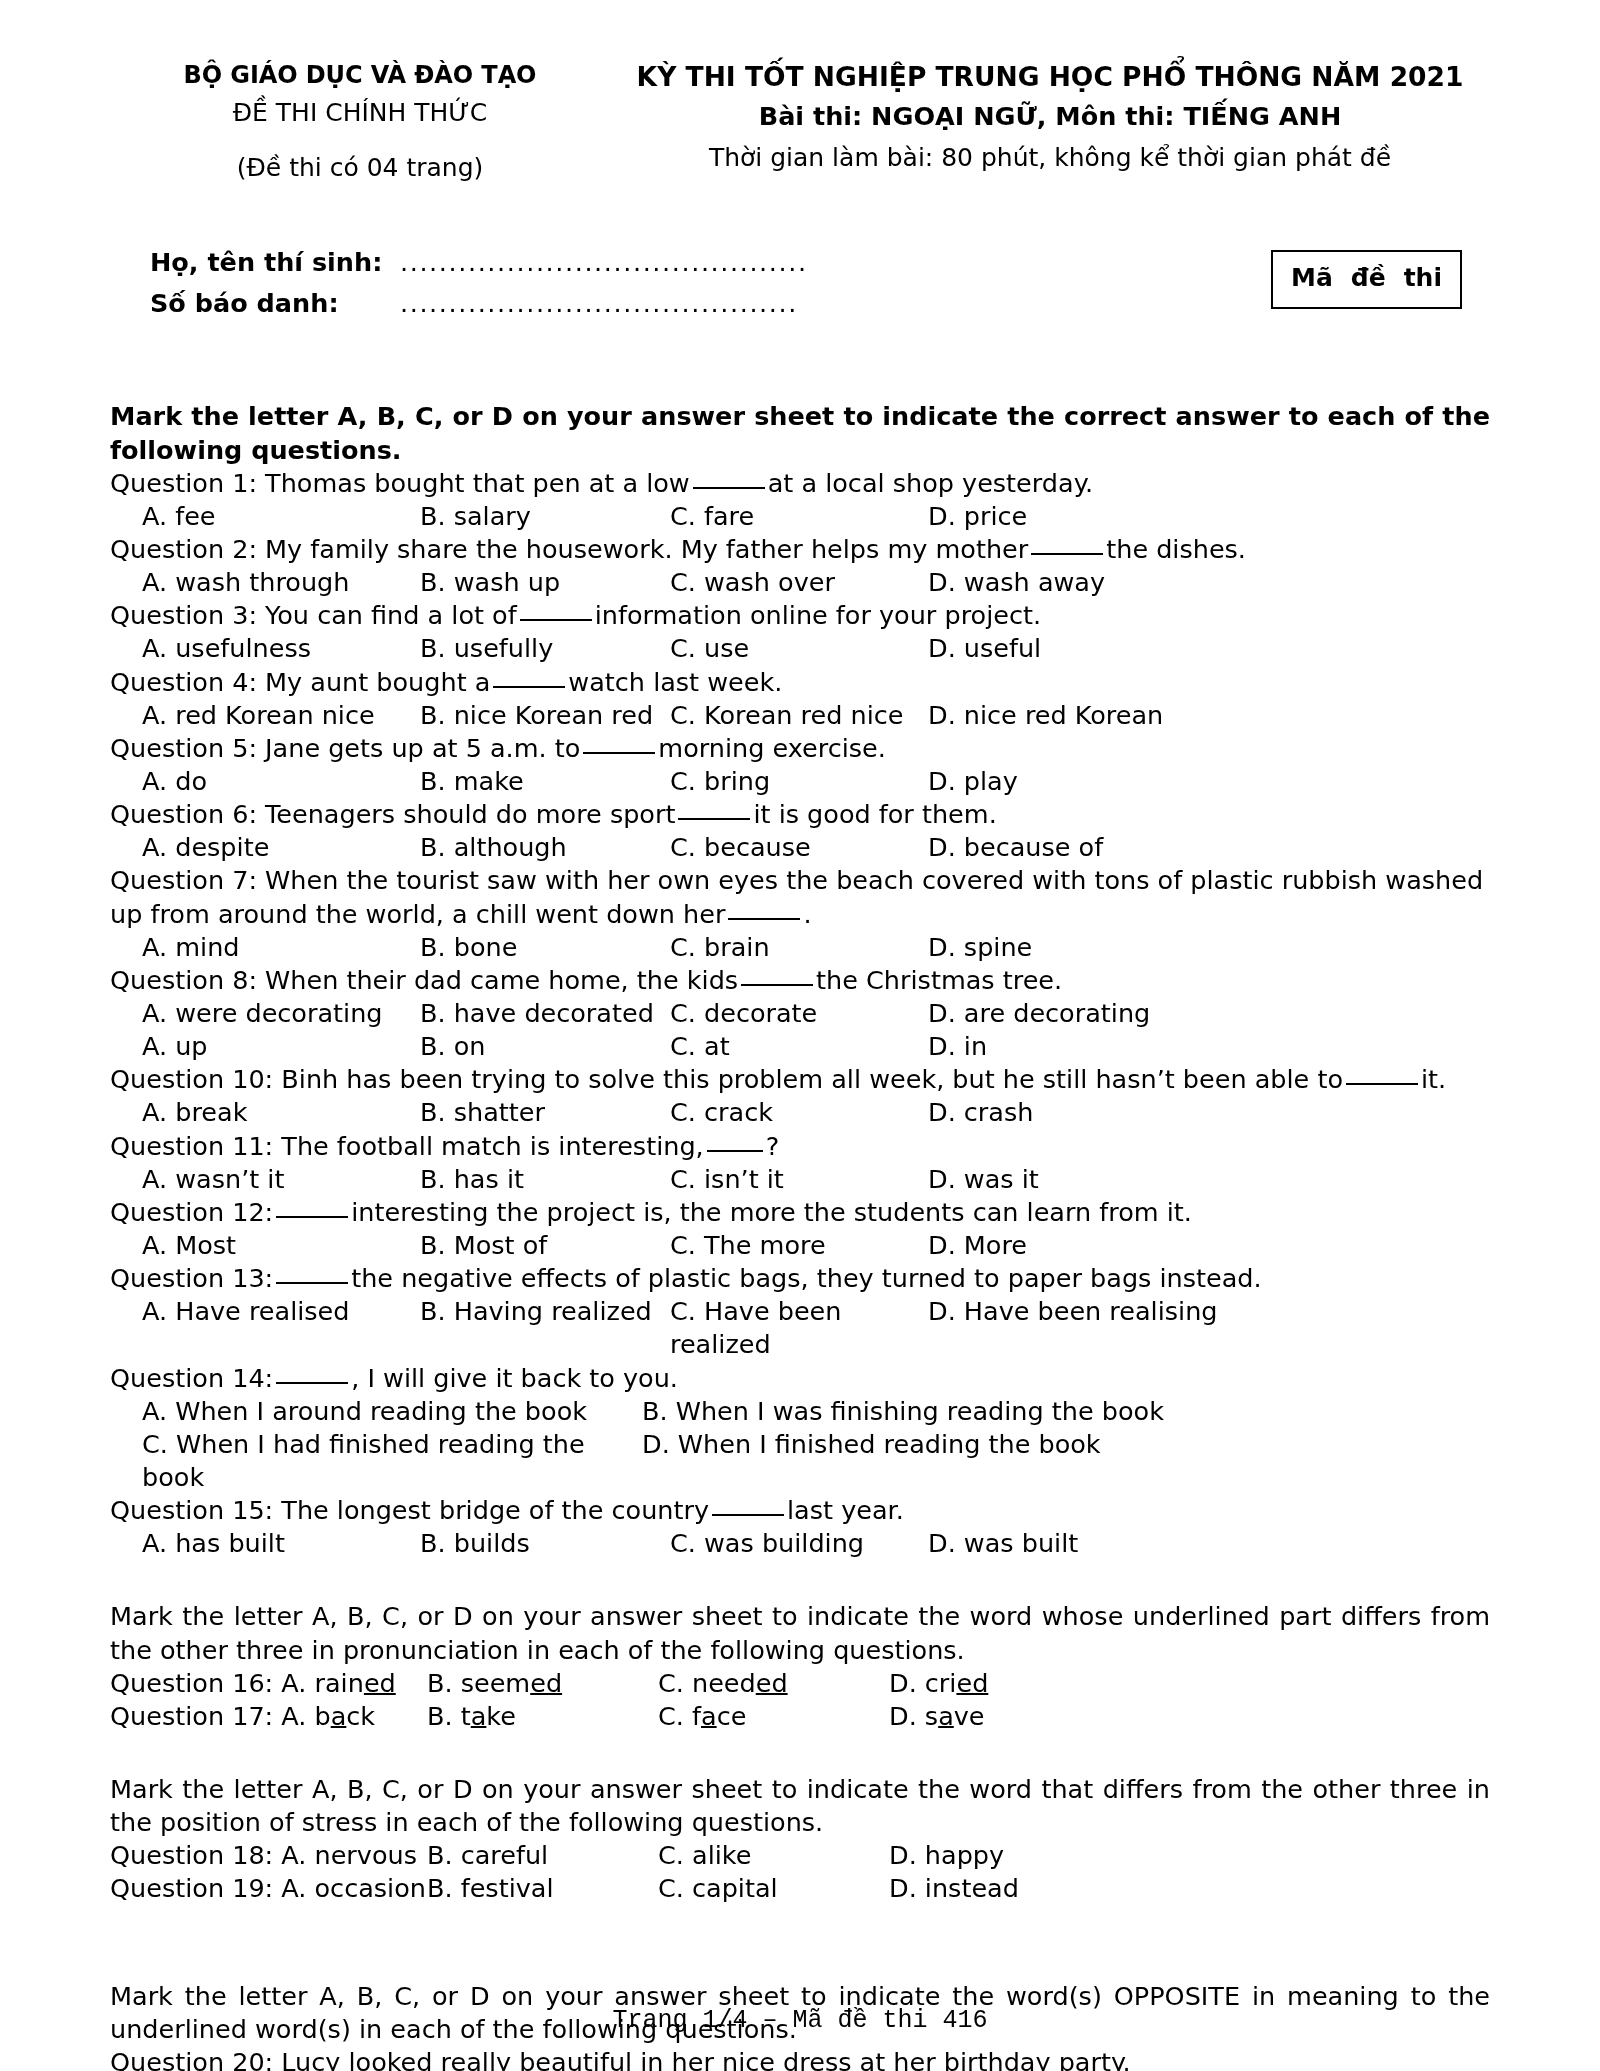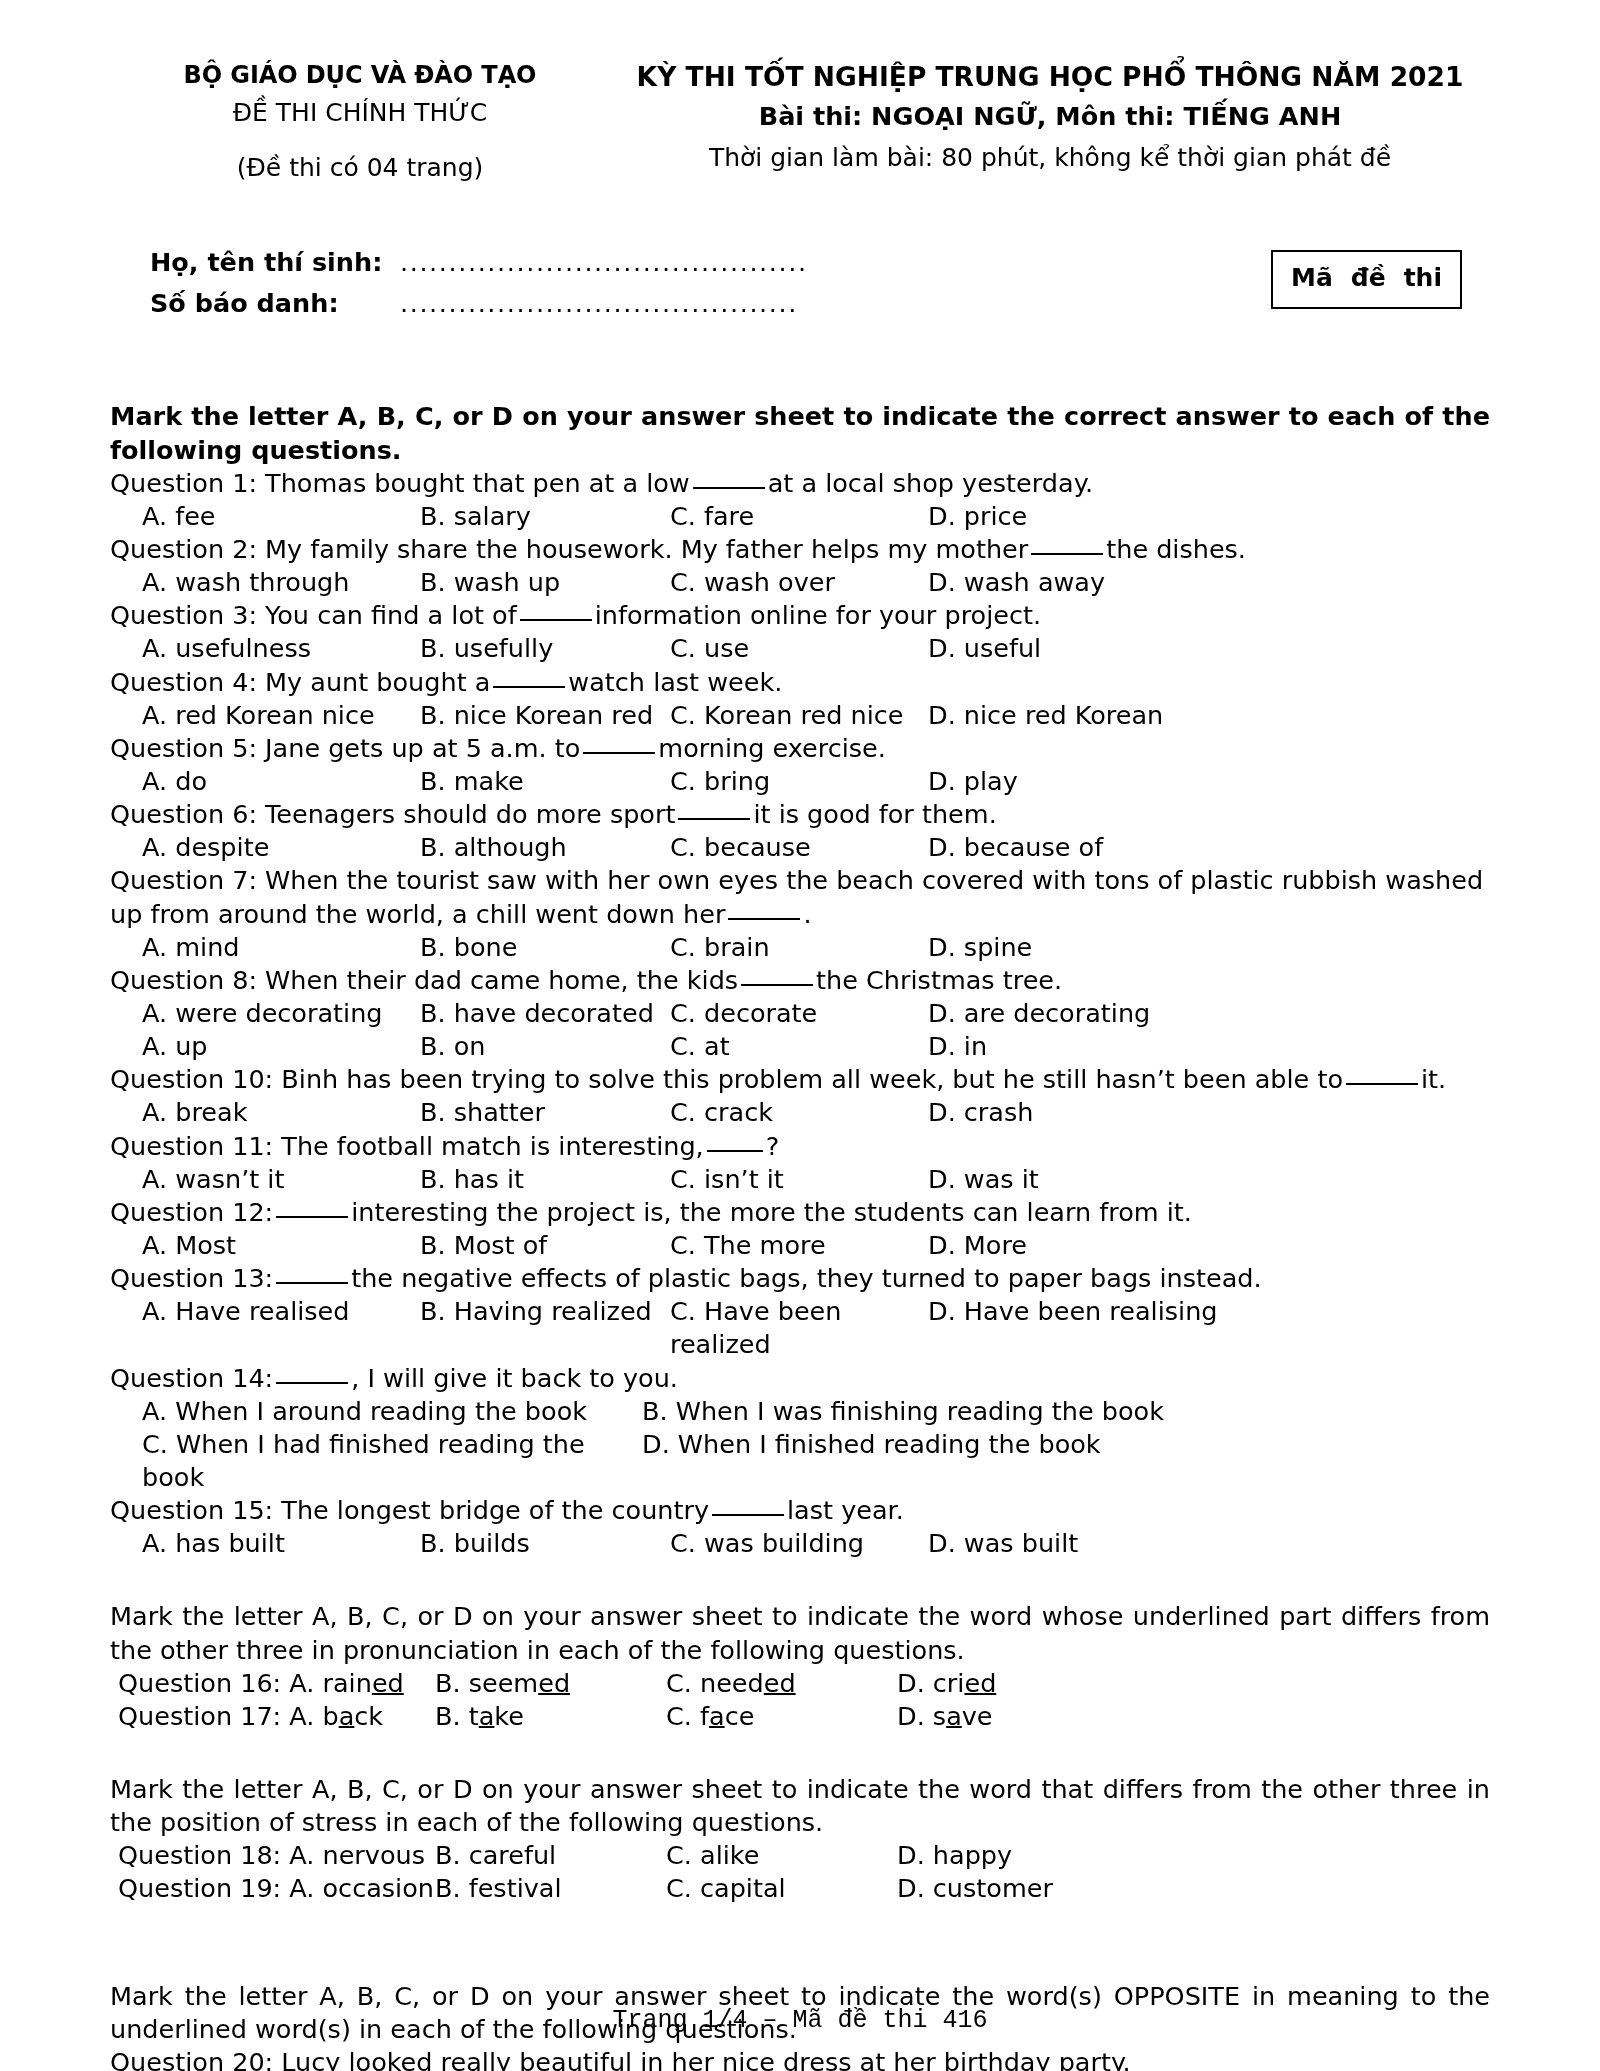--- a/index.html
+++ b/index.html
@@ -177,21 +177,21 @@
   }
   .opts2 > span:first-child { width: 500px; flex: 0 0 auto; }
 
   
   .opts-inline {
     display: flex;
     flex-direction: row;
     font-size: 25.5px;
     line-height: 1.30;
   }
-  .opts-inline .qlab { width: 317px; flex: 0 0 auto; margin-left: 8px; }
+  .opts-inline .qlab { width: 317px; flex: 0 0 auto; }
   .opts-inline .oi-b { width: 231px; flex: 0 0 auto; }
   .opts-inline .oi-c { width: 231px; flex: 0 0 auto; }
 
   .opts-stress .qlab { width: 317px; flex: 0 0 auto; }
   .opts-stress .oi-b { width: 231px; flex: 0 0 auto; }
   .opts-stress .oi-c { width: 231px; flex: 0 0 auto; }
 
   u { text-decoration: underline; text-underline-offset: 1px; }
   .gap-md { height: 40px; }
   .gap-lg { height: 74px; }
@@ -420,21 +420,21 @@
       <span class="qlab">Question 18: A. nervous</span>
       <span class="oi-b">B. careful</span>
       <span class="oi-c">C. alike</span>
       <span>D. happy</span>
     </div>
 
     <div class="opts-inline opts-stress">
       <span class="qlab">Question 19: A. occasion</span>
       <span class="oi-b">B. festival</span>
       <span class="oi-c">C. capital</span>
-      <span>D. customer</span>
+      <span>D. instead</span>
     </div>
 
     <div class="gap-lg"></div>
 
     <div class="instr-plain">Mark the letter A, B, C, or D on your answer sheet to indicate the word(s) OPPOSITE in meaning to the underlined word(s) in each of the following questions.</div>
 
     <div class="qline">
       <span>Question 20: Lucy looked really </span><u>beautiful</u><span> in her nice dress at her birthday party.</span>
     </div>
 

